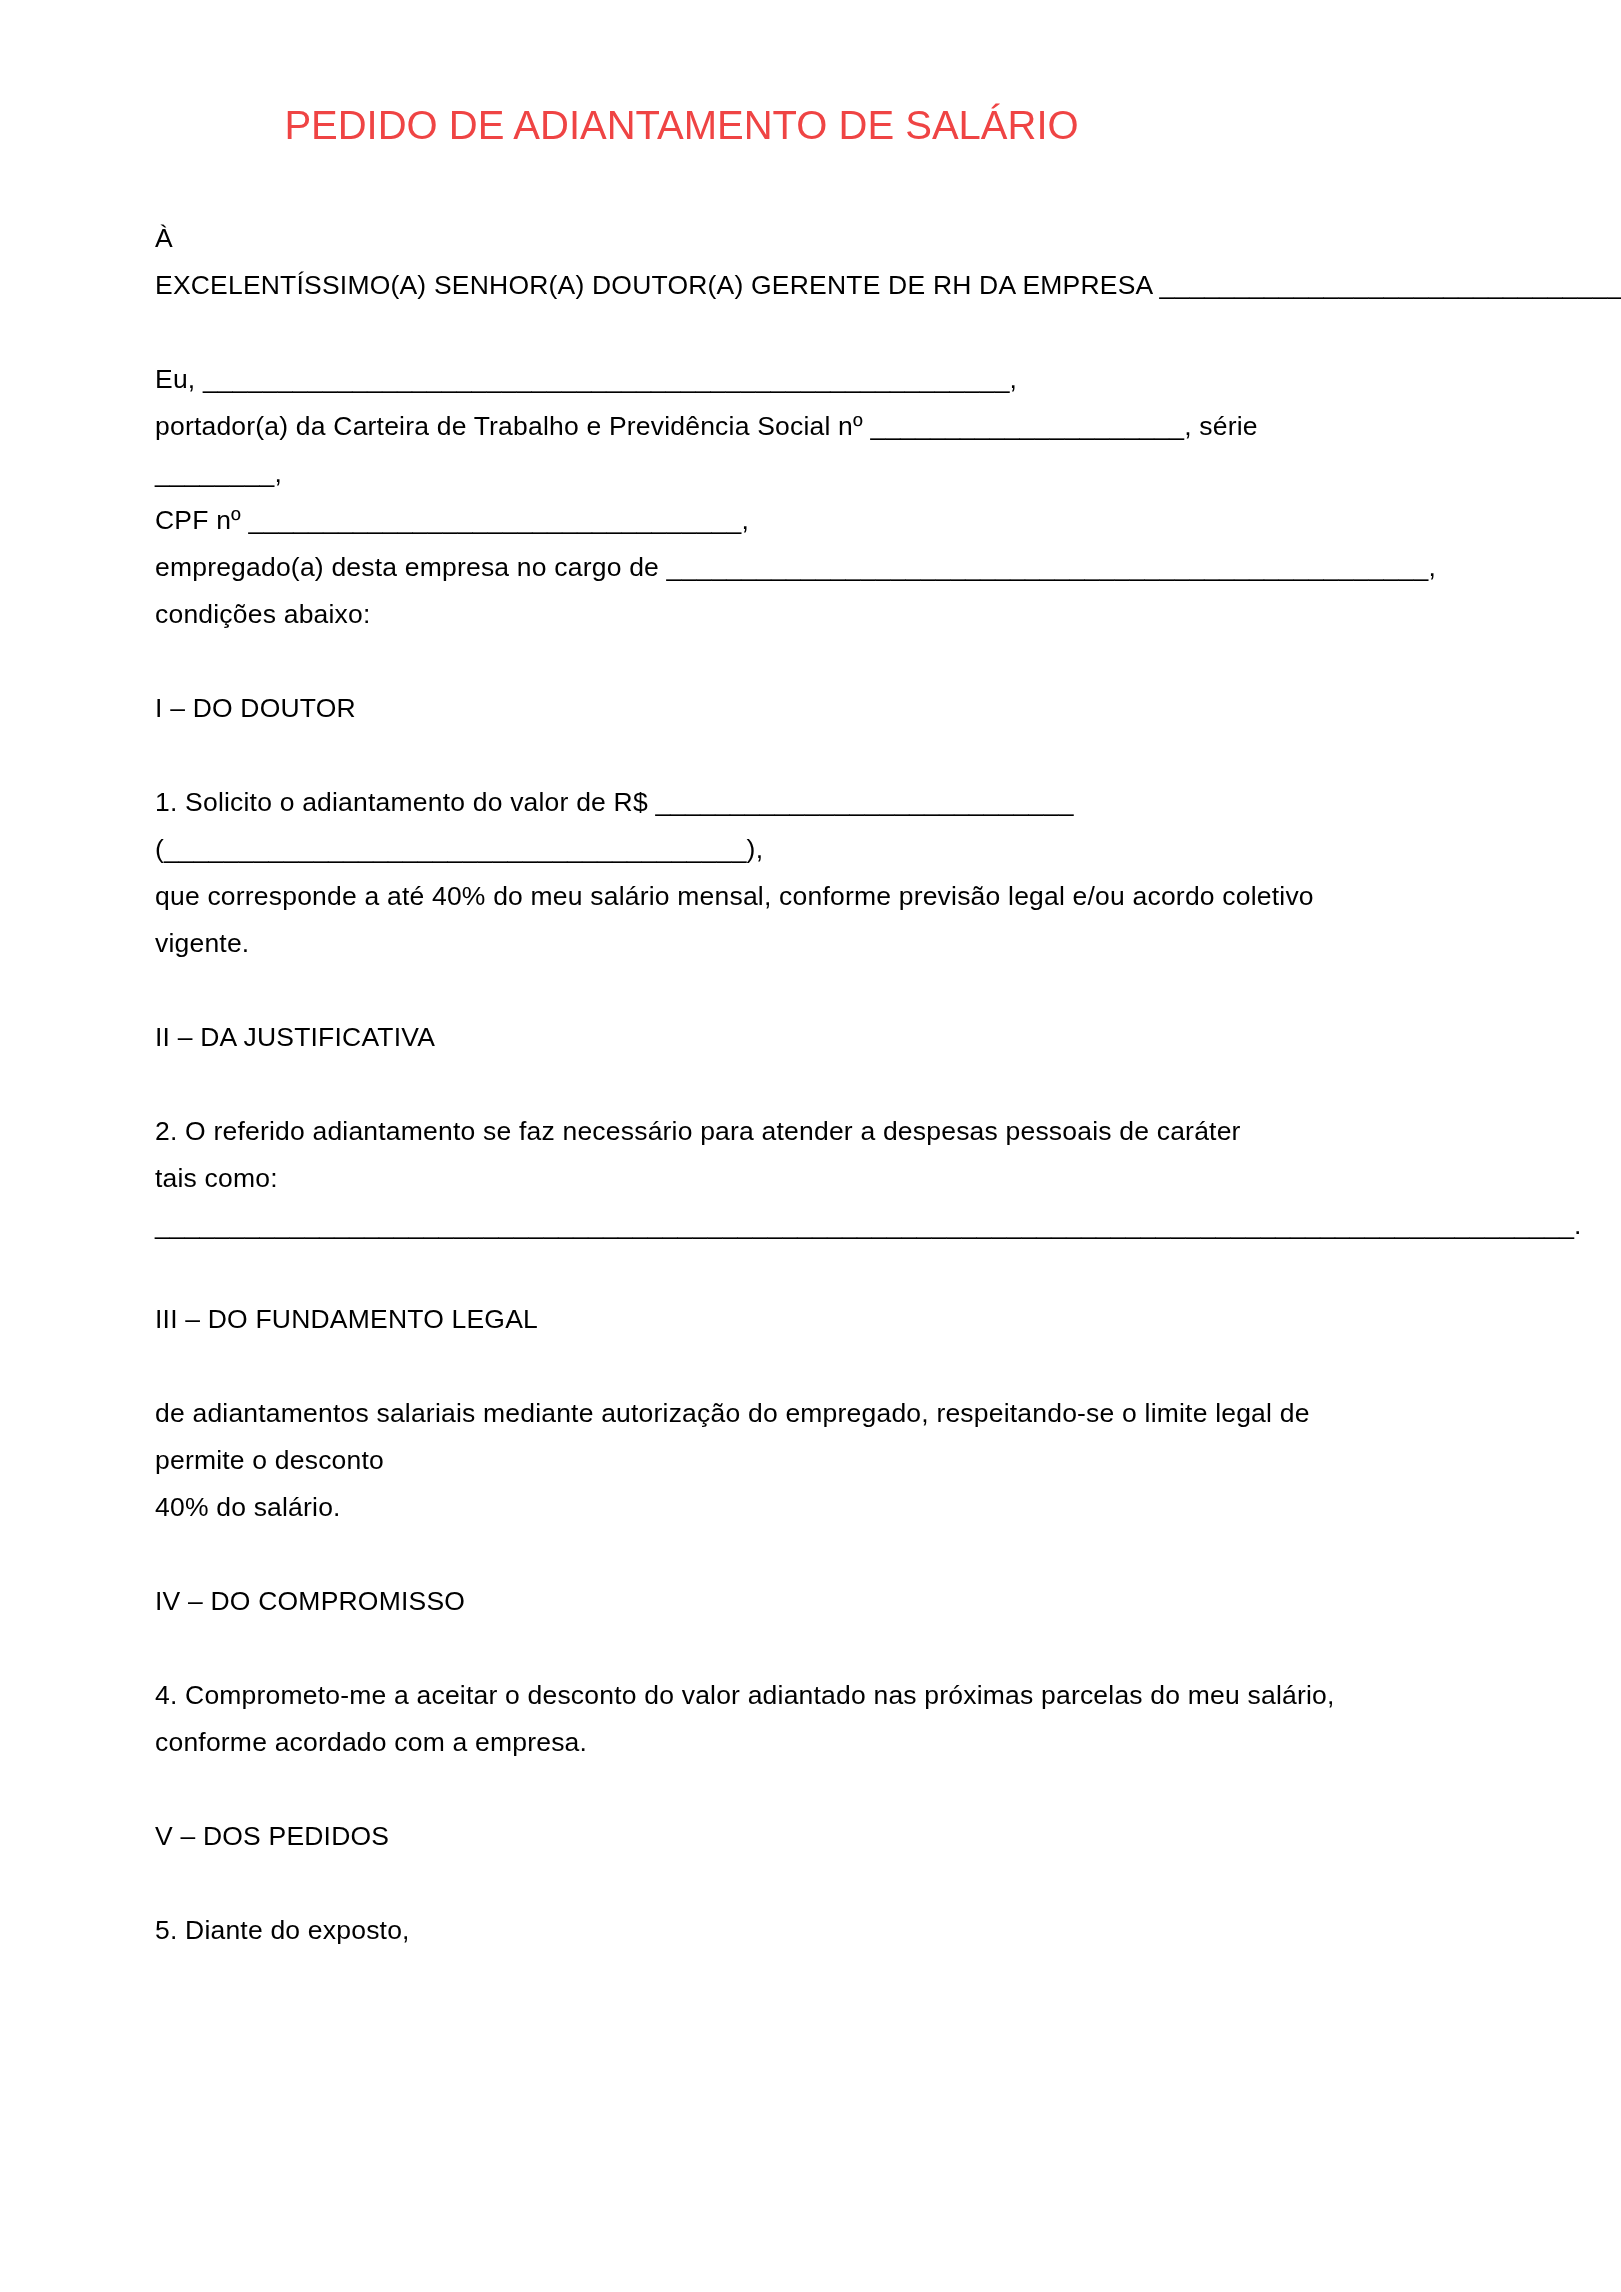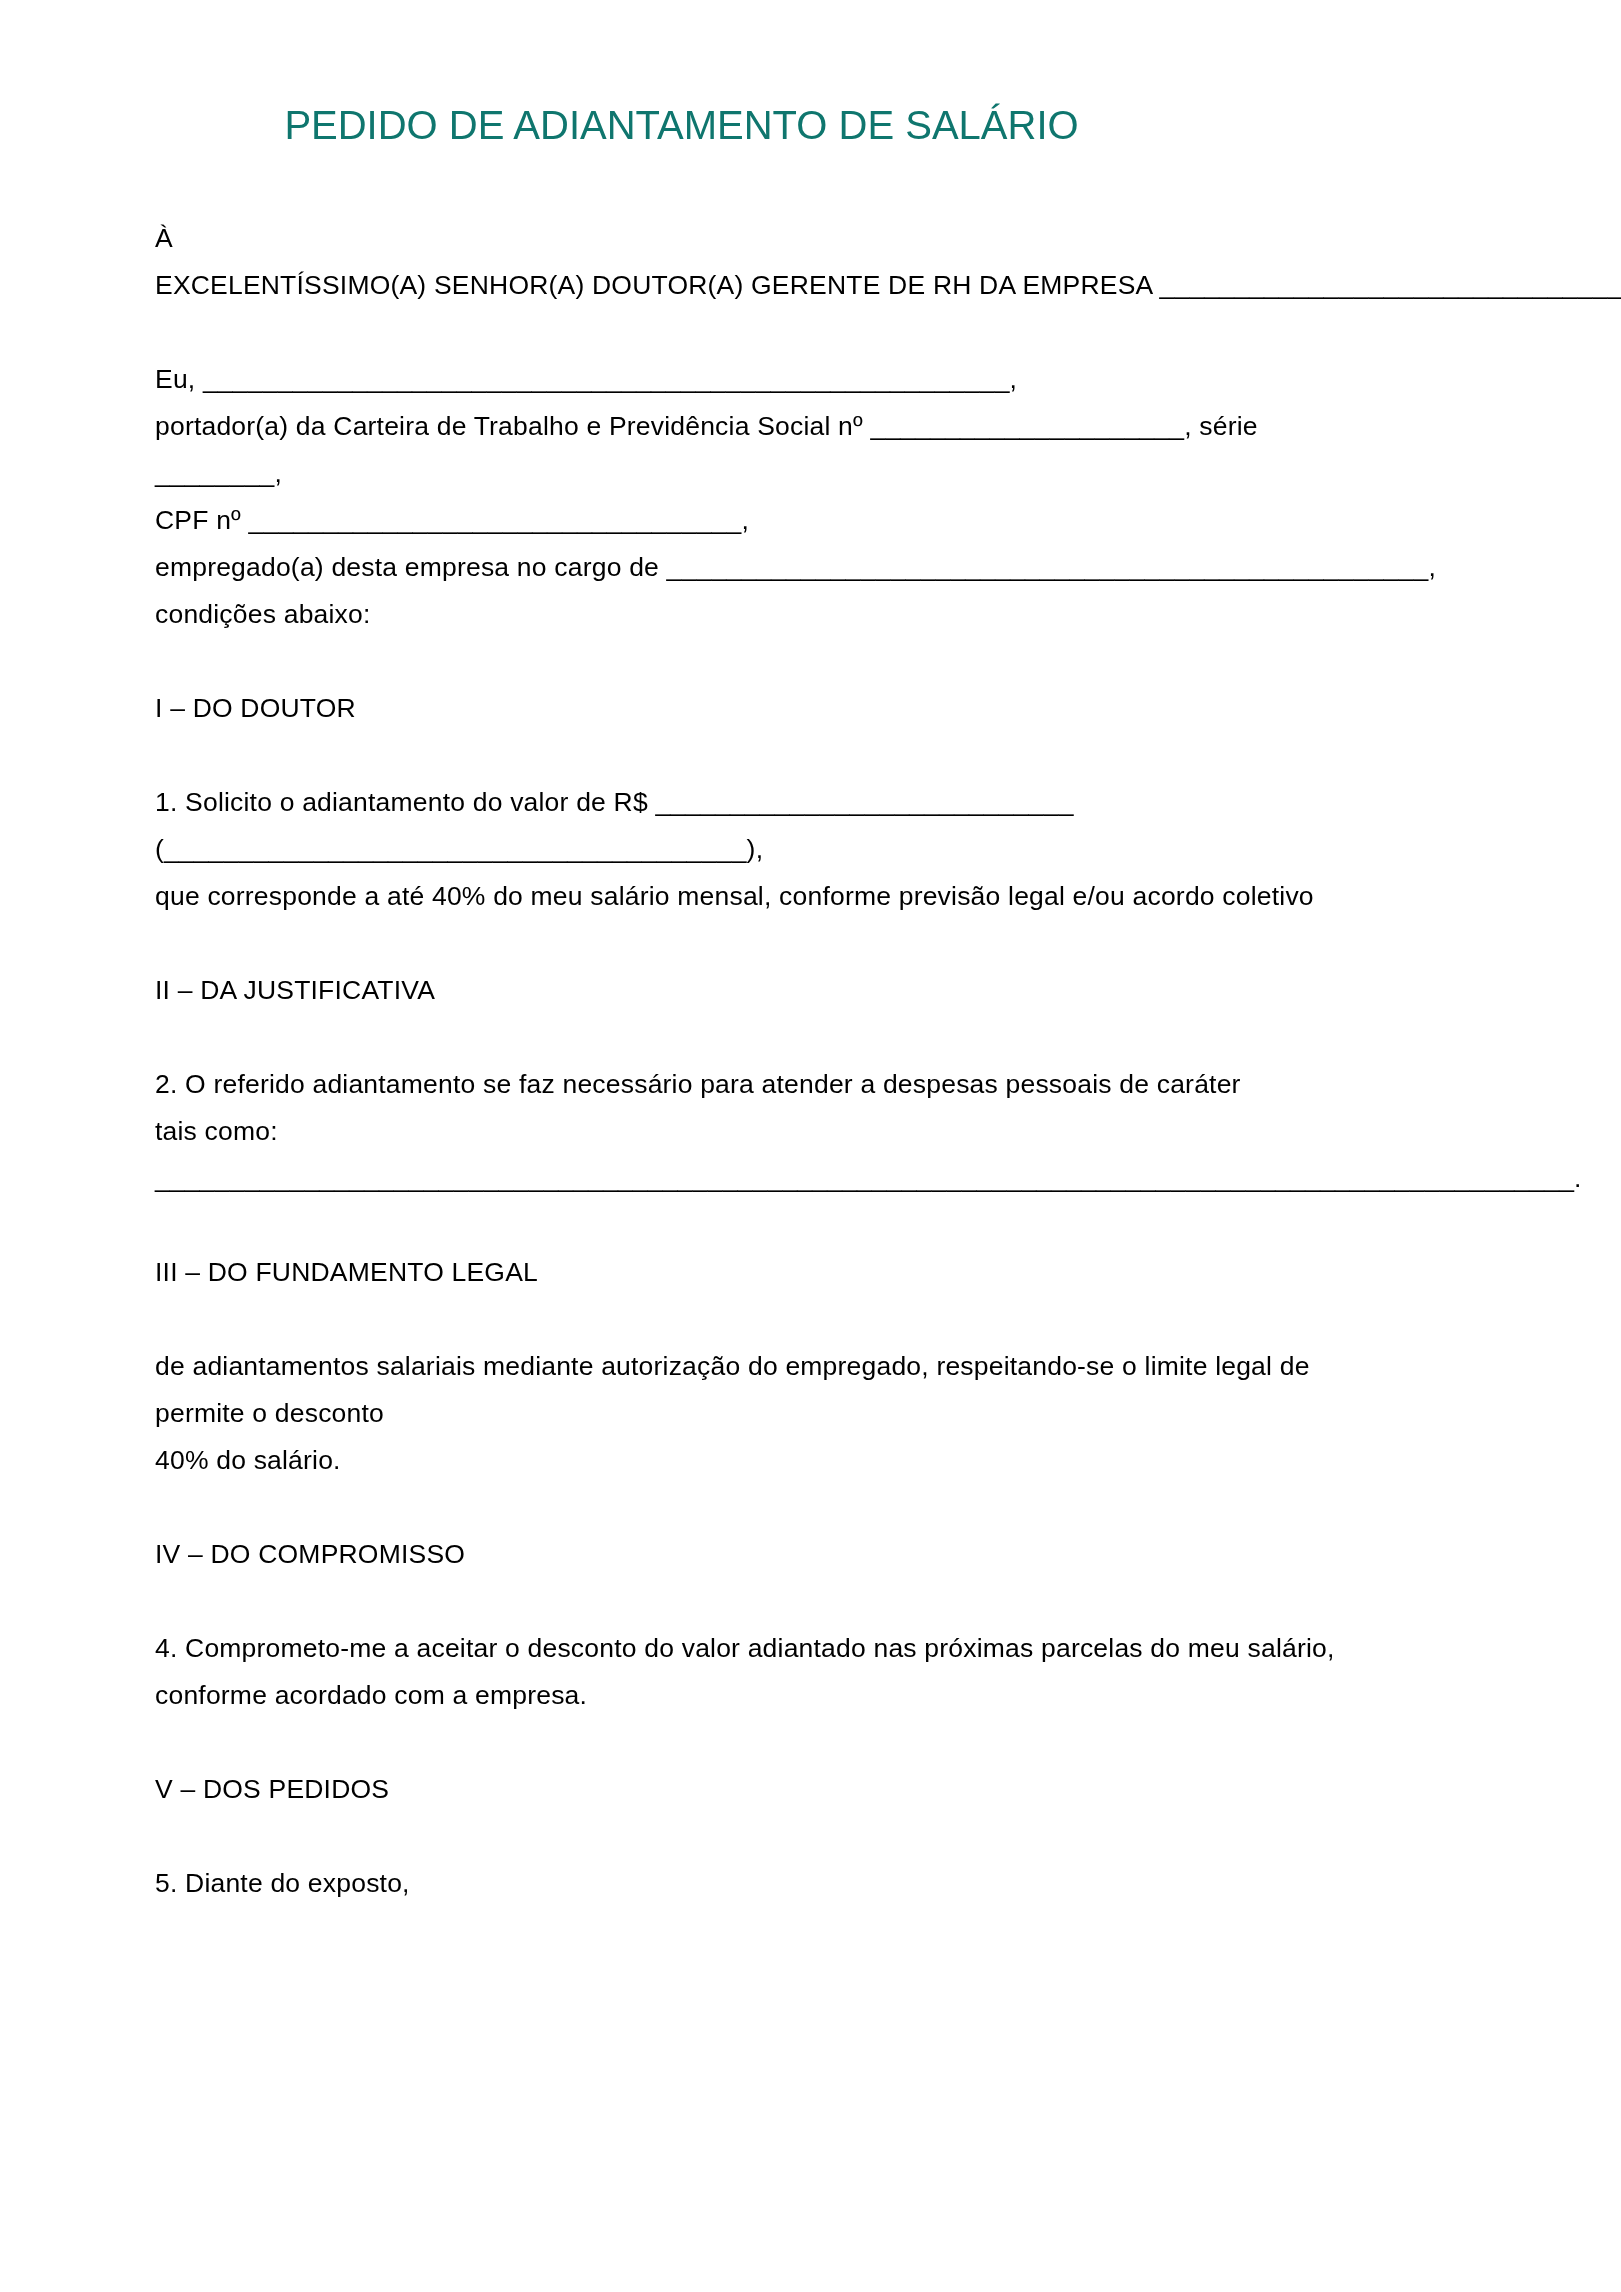--- a/index.html
+++ b/index.html
@@ -17,21 +17,21 @@
     font-family: "Liberation Sans", sans-serif;
   }
   .title {
     margin: 0;
     padding-top: 102px;
     width: 1363px;
     text-align: center;
     font-size: 40px;
     line-height: 47px;
     font-weight: normal;
-    color: #0f766e;
+    color: #ef4444;
     white-space: pre;
   }
   .doc-body {
     margin-top: 66px;
   }
   .line {
     padding-left: 155px;
     min-height: 47px;
     line-height: 47px;
     font-size: 26.5px;
@@ -53,20 +53,21 @@
       <div class="line">________,</div>
       <div class="line">CPF nº _________________________________,</div>
       <div class="line">empregado(a) desta empresa no cargo de ___________________________________________________,</div>
       <div class="line">condições abaixo:</div>
       <div class="line"></div>
       <div class="line">I – DO DOUTOR</div>
       <div class="line"></div>
       <div class="line">1. Solicito o adiantamento do valor de R$ ____________________________</div>
       <div class="line">(_______________________________________),</div>
       <div class="line">que corresponde a até 40% do meu salário mensal, conforme previsão legal e/ou acordo coletivo</div>
+      <div class="line">vigente.</div>
       <div class="line"></div>
       <div class="line">II – DA JUSTIFICATIVA</div>
       <div class="line"></div>
       <div class="line">2. O referido adiantamento se faz necessário para atender a despesas pessoais de caráter</div>
       <div class="line">tais como:</div>
       <div class="line">_______________________________________________________________________________________________.</div>
       <div class="line"></div>
       <div class="line">III – DO FUNDAMENTO LEGAL</div>
       <div class="line"></div>
       <div class="line">de adiantamentos salariais mediante autorização do empregado, respeitando-se o limite legal de</div>

